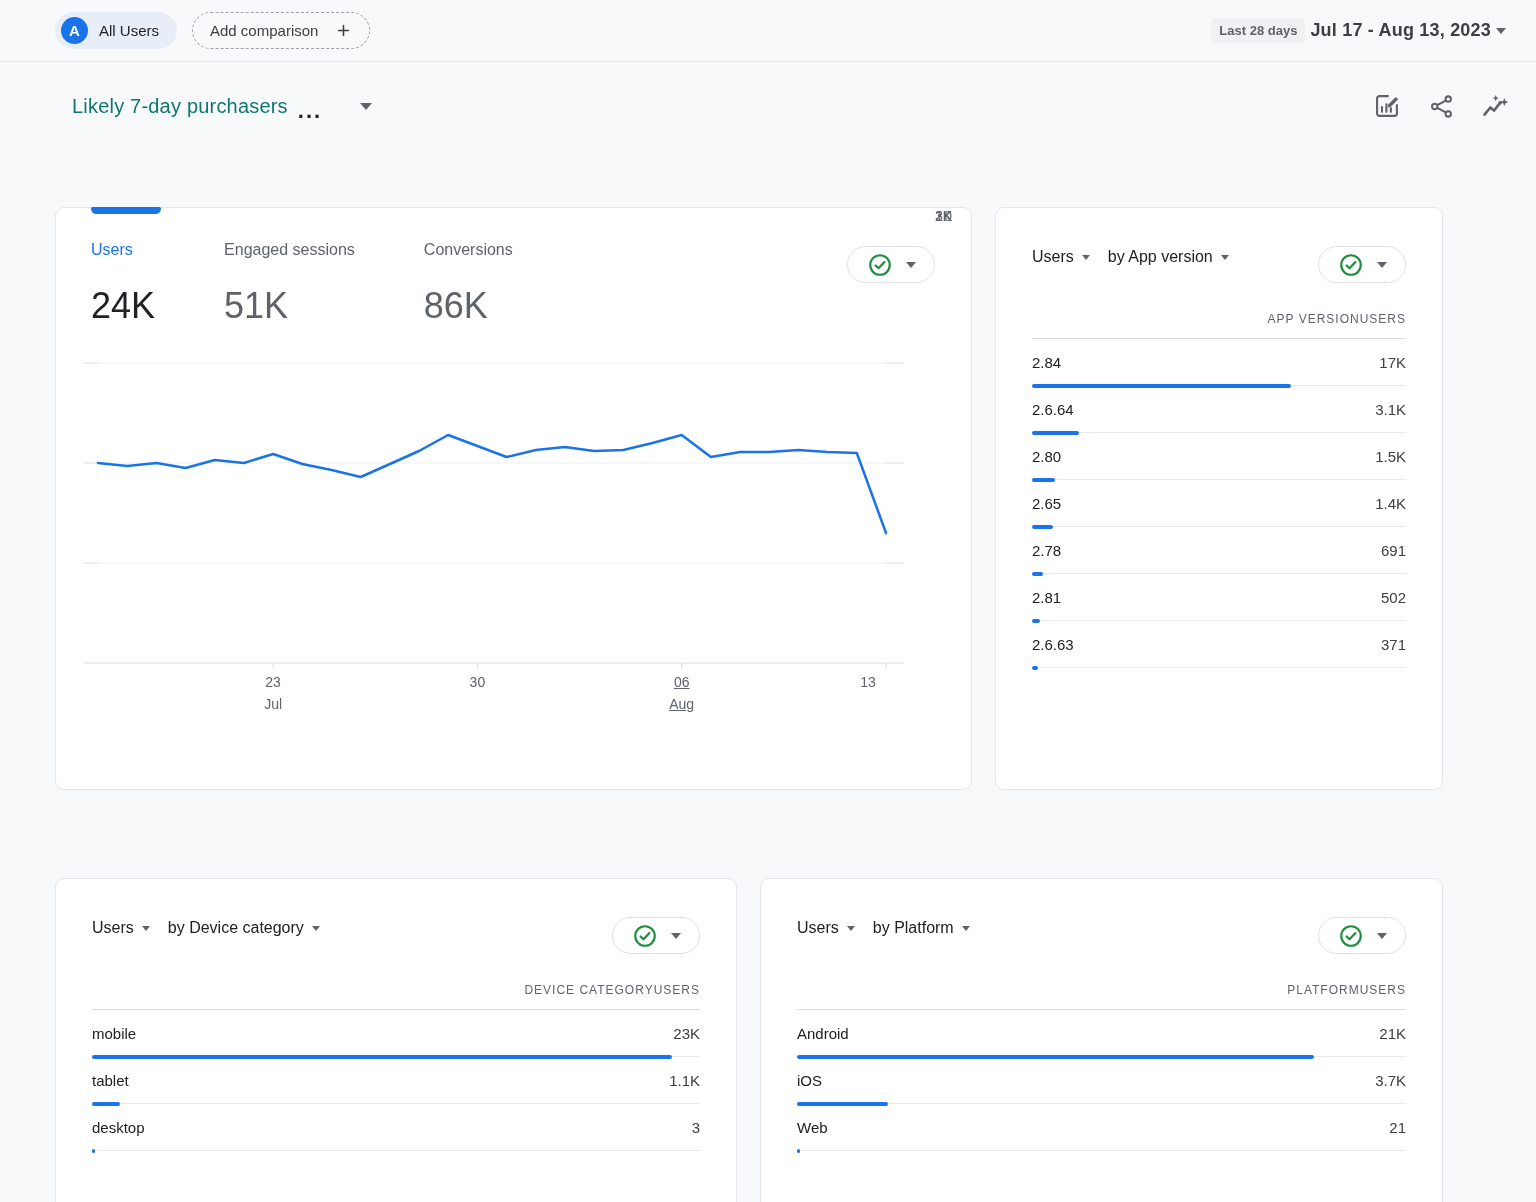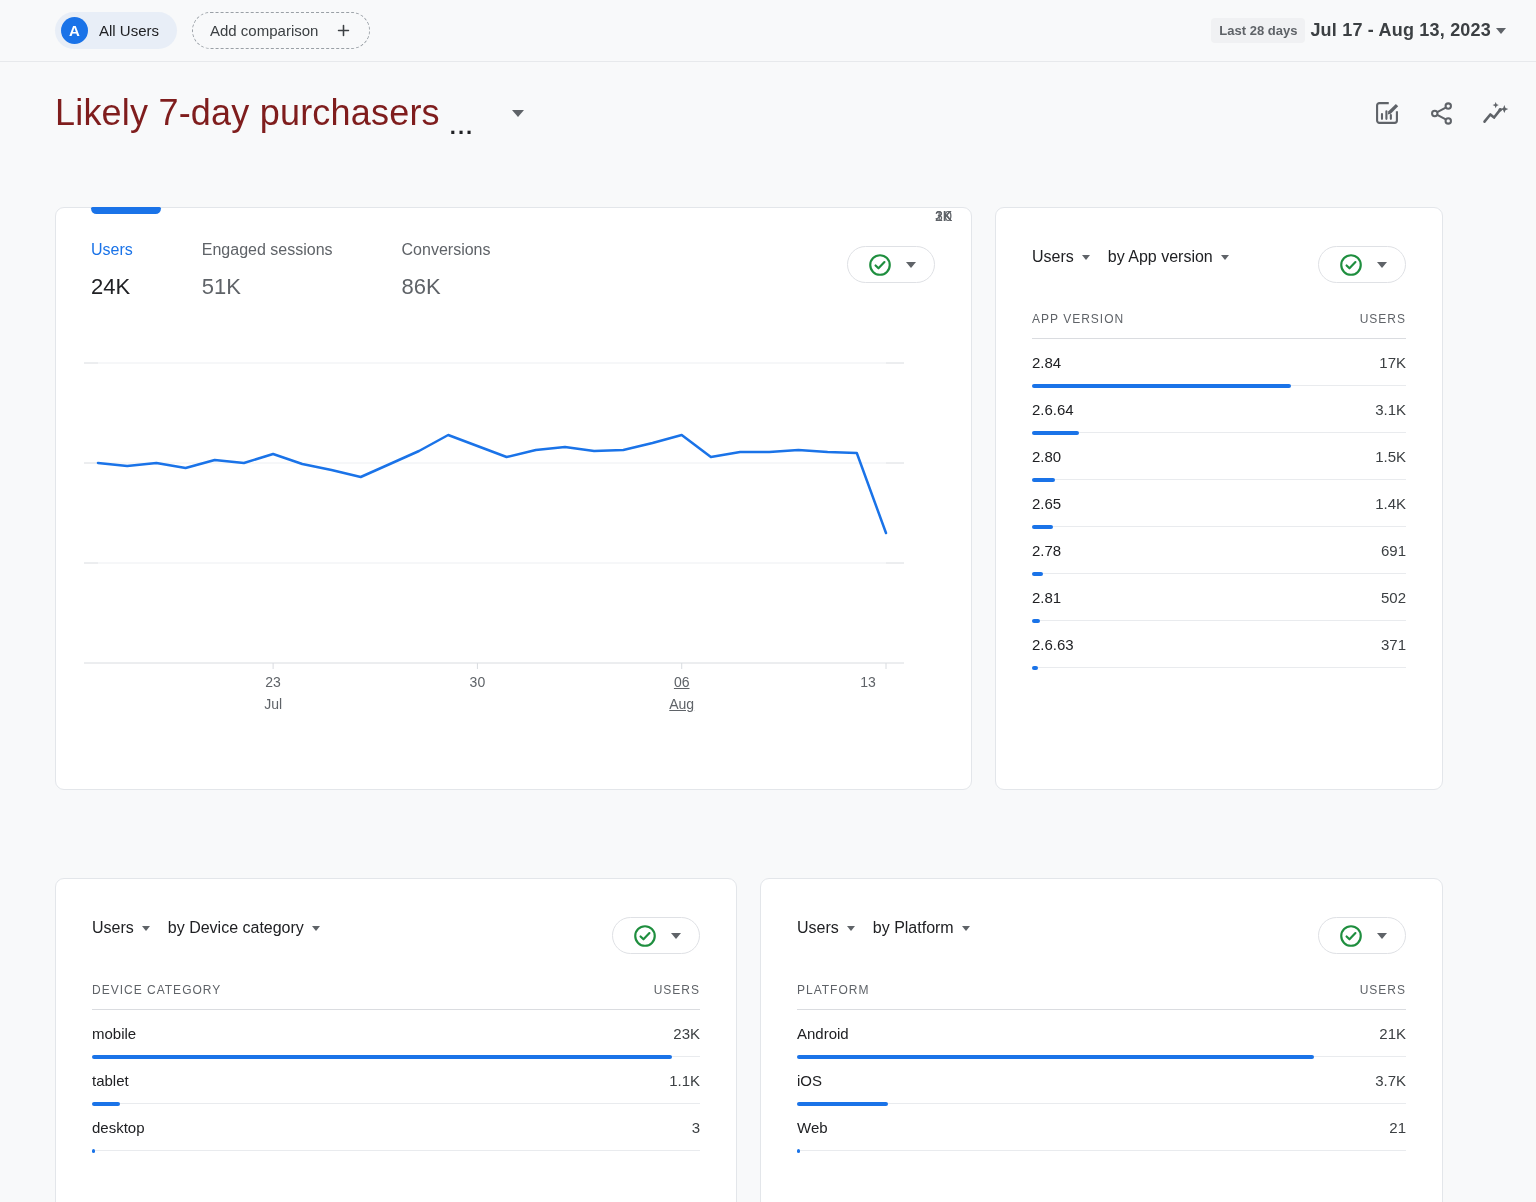--- a/index.html
+++ b/index.html
@@ -19,56 +19,56 @@
   .top-right { margin-left:auto; display:flex; align-items:center; gap:5px; cursor:pointer; }
   .badge { background:#f0f1f3; color:#5f6368; font-size:13px; font-weight:600; padding:5px 8px; border-radius:4px; }
   .daterange { font-size:18px; font-weight:600; color:#3c4043; letter-spacing:.2px; }
   .caret { width:0; height:0; border-left:5px solid transparent; border-right:5px solid transparent; border-top:6px solid #5f6368; display:inline-block; }
   .caret.sm { border-left-width:4px; border-right-width:4px; border-top-width:5px; }
   .caret.lg { border-left-width:6px; border-right-width:6px; border-top-width:7px; }
 
   
   .title-row { display:flex; align-items:center; padding:30px 27px 0 55px; }
   .title-group { display:flex; align-items:center; cursor:pointer; }
-  .report-title { font-size:36px; font-weight:400; color:#7f1d1d; letter-spacing:.2px; }
+  .report-title { font-size:20px; font-weight:400; color:#0f766e; letter-spacing:.2px;margin-left:17px; }
   .title-dots { font-size:22px; font-weight:700; color:#202124; letter-spacing:2px; margin-left:10px; align-self:flex-end; line-height:14px; }
   .title-group .caret.lg { margin-left:38px; }
   .hdr-icons { margin-left:auto; display:flex; align-items:center; gap:26px; }
   .hdr-icons .ic { width:28px; height:28px; cursor:pointer; display:flex; align-items:center; justify-content:center; }
 
   
   .card { position:absolute; background:#fff; border:1px solid #e3e6ea; border-radius:9px; }
   #card-main  { left:55px;  top:207px; width:917px; height:583px; }
   #card-appver{ left:995px; top:207px; width:448px; height:583px; }
   #card-device{ left:55px;  top:878px; width:682px; height:360px; }
   #card-platform{ left:760px; top:878px; width:683px; height:360px; }
 
   .tab-indicator { position:absolute; top:-1px; left:35px; width:70px; height:7px; background:#1a73e8; border-radius:2px 2px 7px 7px; }
 
   .tabs { position:absolute; top:33px; left:35px; display:flex; gap:69px; }
   .tab { cursor:pointer; }
   .tab .t-lbl { font-size:16px; color:#5f6368; }
-  .tab .t-val { font-size:22px; color:#5f6368; margin-top:15px; font-weight:400; }
+  .tab .t-val { font-size:36px; color:#5f6368; margin-top:26px; font-weight:400; }
   .tab.selected .t-lbl { color:#1a73e8; }
   .tab.selected .t-val { color:#202124; }
 
   .check-pill { position:absolute; top:38px; right:36px; width:88px; height:37px; background:#fff; border:1px solid #dfe1e5; border-radius:19px; display:flex; align-items:center; justify-content:center; gap:13px; cursor:pointer; }
 
   
   .plot { position:absolute; left:42px; top:155px; width:806px; height:310px; }
   .ylab { position:absolute; left:858px; width:38px; text-align:right; font-size:14px; color:#5f6368; }
   .ylab:nth-of-type(1){ top:161px; } .ylab:nth-of-type(2){ top:258px; }
   .ylab:nth-of-type(3){ top:355px; } .ylab:nth-of-type(4){ top:430px; }
   .xlab { position:absolute; top:463px; transform:translateX(-50%); text-align:center; font-size:14px; color:#5f6368; line-height:22px; white-space:pre-line; }
 
   
   .bd-head { display:flex; align-items:center; gap:18px; padding:40px 36px 0 36px; font-size:16px; color:#202124; }
   .bd-sel { display:flex; align-items:center; gap:8px; cursor:pointer; }
   .bd-table { margin:0 36px; }
-  .bd-cols { display:flex; justify-content:space-between; margin-top:46px; padding-bottom:12px; border-bottom:1px solid #dadce0; font-size:12px; font-weight:500; letter-spacing:1px; color:#5f6368; }
+  .bd-cols { display:flex; justify-content:flex-end; margin-top:46px; padding-bottom:12px; border-bottom:1px solid #dadce0; font-size:12px; font-weight:500; letter-spacing:1px; color:#5f6368; }
   .t-row { position:relative; display:flex; justify-content:space-between; align-items:center; height:47px; border-bottom:1px solid #e9ebee; font-size:15px;gap:8px; }
   .t-label { color:#202124; }
   .t-val { color:#3c4043; }
   .t-bar { position:absolute; left:0; bottom:-2.5px; height:4px; background:#1a73e8; border-radius:2px; }
 </style>
 </head>
 <body>
 
 <div class="topbar">
   <div class="chip-allusers">

